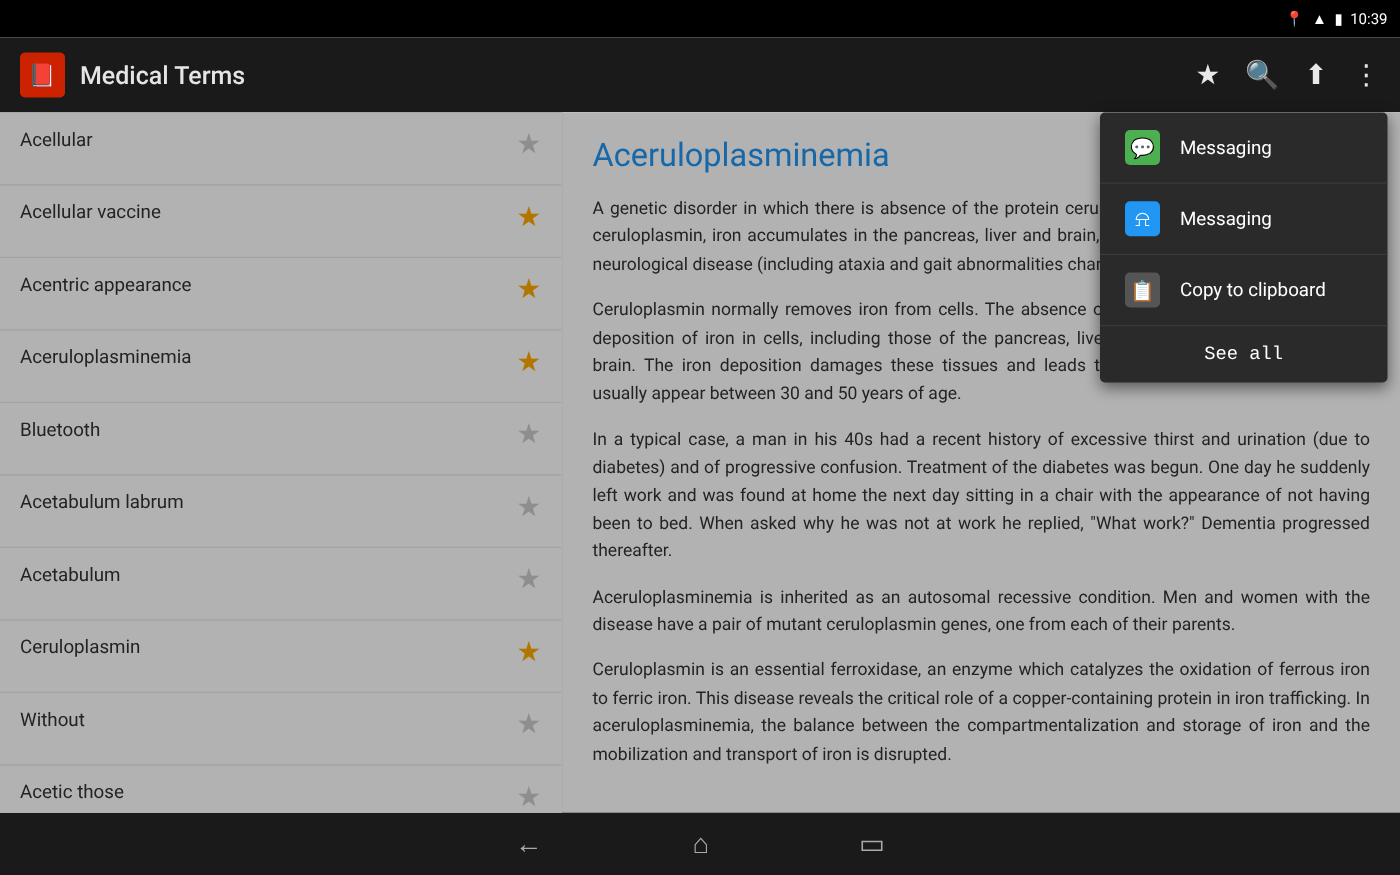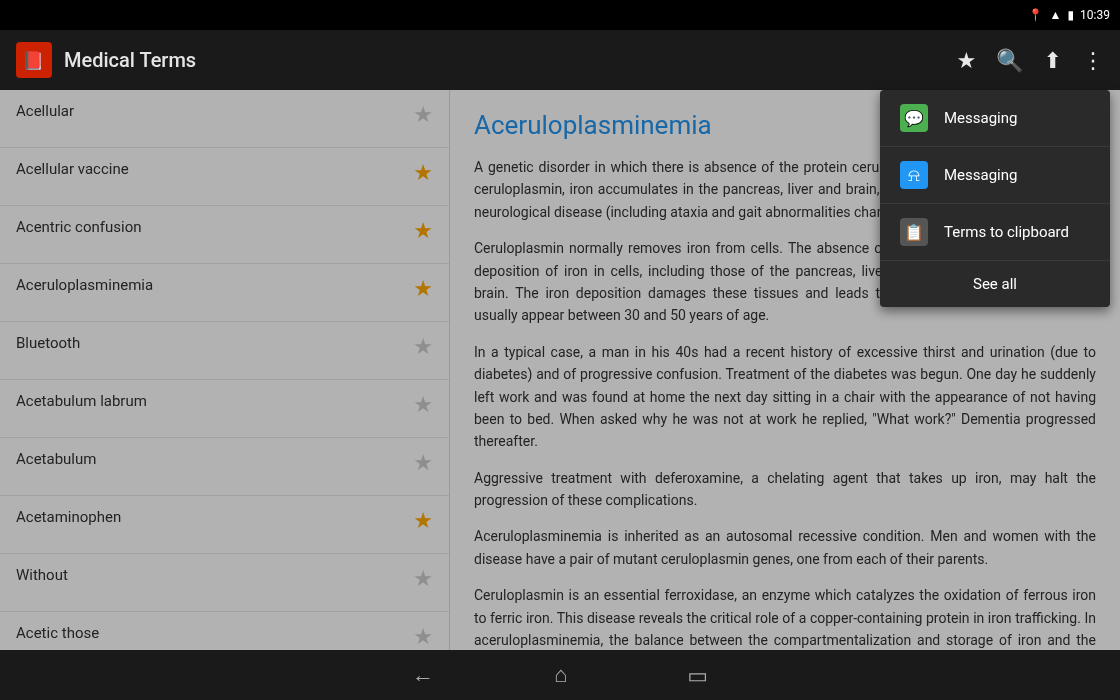--- a/index.html
+++ b/index.html
@@ -177,20 +177,21 @@
     .icon-clipboard { background: #555; }
     .dropdown-item-label {
       color: #fff;
       font-size: 15px;
     }
     .dropdown-see-all {
       display: flex;
       justify-content: center;
       padding: 14px 32px;
       cursor: pointer;
+      font-family: Liberation Mono, monospace;
     }
     .dropdown-see-all-label {
       color: #fff;
       font-size: 15px;
     }
 
     
     .overlay {
       position: absolute;
       top: 90px;
@@ -232,78 +233,77 @@
   <div class="dropdown-item">
     <div class="dropdown-item-icon icon-messaging">💬</div>
     <span class="dropdown-item-label">Messaging</span>
   </div>
   <div class="dropdown-item">
     <div class="dropdown-item-icon icon-bluetooth" style="color:#fff; font-size:18px;">⍾</div>
     <span class="dropdown-item-label">Messaging</span>
   </div>
   <div class="dropdown-item">
     <div class="dropdown-item-icon icon-clipboard">📋</div>
-    <span class="dropdown-item-label">Terms to clipboard</span>
+    <span class="dropdown-item-label">Copy to clipboard</span>
   </div>
   <div class="dropdown-see-all">
     <span class="dropdown-see-all-label">See all</span>
   </div>
 </div>
 
 <div class="main-content">
 
   <div class="list-panel">
     <div class="list-item">
       <span class="list-item-text">Acellular</span>
       <span class="star-icon">★</span>
     </div>
     <div class="list-item">
       <span class="list-item-text">Acellular vaccine</span>
       <span class="star-icon active">★</span>
     </div>
     <div class="list-item">
-      <span class="list-item-text">Acentric confusion</span>
+      <span class="list-item-text">Acentric appearance</span>
       <span class="star-icon active">★</span>
     </div>
     <div class="list-item">
       <span class="list-item-text">Aceruloplasminemia</span>
       <span class="star-icon active">★</span>
     </div>
     <div class="list-item">
       <span class="list-item-text">Bluetooth</span>
       <span class="star-icon">★</span>
     </div>
     <div class="list-item">
       <span class="list-item-text">Acetabulum labrum</span>
       <span class="star-icon">★</span>
     </div>
     <div class="list-item">
       <span class="list-item-text">Acetabulum</span>
       <span class="star-icon">★</span>
     </div>
     <div class="list-item">
-      <span class="list-item-text">Acetaminophen</span>
+      <span class="list-item-text">Ceruloplasmin</span>
       <span class="star-icon active">★</span>
     </div>
     <div class="list-item">
       <span class="list-item-text">Without</span>
       <span class="star-icon">★</span>
     </div>
     <div class="list-item">
       <span class="list-item-text">Acetic those</span>
       <span class="star-icon">★</span>
     </div>
   </div>
 
   <div class="detail-panel">
     <div class="detail-title">Aceruloplasminemia</div>
     <p class="detail-text">A genetic disorder in which there is absence of the protein ceruloplasmin from the blood. Without ceruloplasmin, iron accumulates in the pancreas, liver and brain, causing diabetes and progressive neurological disease (including ataxia and gait abnormalities characteristic of Parkinson disease.</p>
     <p class="detail-text">Ceruloplasmin normally removes iron from cells. The absence of ceruloplasmin causes increased deposition of iron in cells, including those of the pancreas, liver, retina and specific parts of the brain. The iron deposition damages these tissues and leads to the clinical manifestations that usually appear between 30 and 50 years of age.</p>
     <p class="detail-text">In a typical case, a man in his 40s had a recent history of excessive thirst and urination (due to diabetes) and of progressive confusion. Treatment of the diabetes was begun. One day he suddenly left work and was found at home the next day sitting in a chair with the appearance of not having been to bed. When asked why he was not at work he replied, "What work?" Dementia progressed thereafter.</p>
-    <p class="detail-text">Aggressive treatment with deferoxamine, a chelating agent that takes up iron, may halt the progression of these complications.</p>
     <p class="detail-text">Aceruloplasminemia is inherited as an autosomal recessive condition. Men and women with the disease have a pair of mutant ceruloplasmin genes, one from each of their parents.</p>
     <p class="detail-text">Ceruloplasmin is an essential ferroxidase, an enzyme which catalyzes the oxidation of ferrous iron to ferric iron. This disease reveals the critical role of a copper-containing protein in iron trafficking. In aceruloplasminemia, the balance between the compartmentalization and storage of iron and the mobilization and transport of iron is disrupted.</p>
   </div>
 </div>
 
 <div class="bottom-bar">
   <span class="bottom-icon">←</span>
   <span class="bottom-icon">⌂</span>
   <span class="bottom-icon">▭</span>
 </div>

